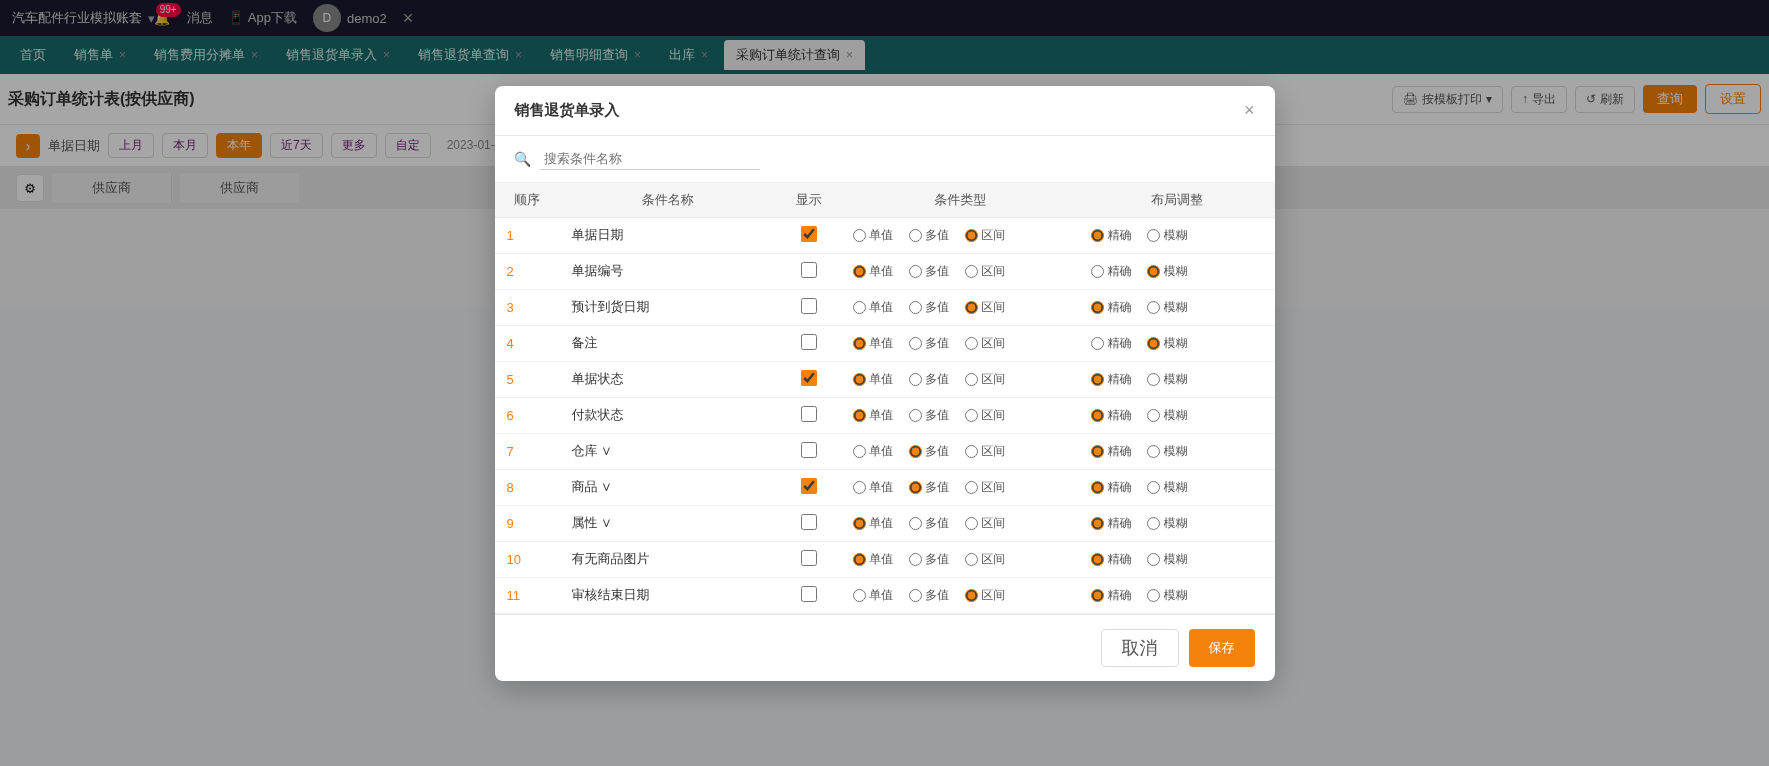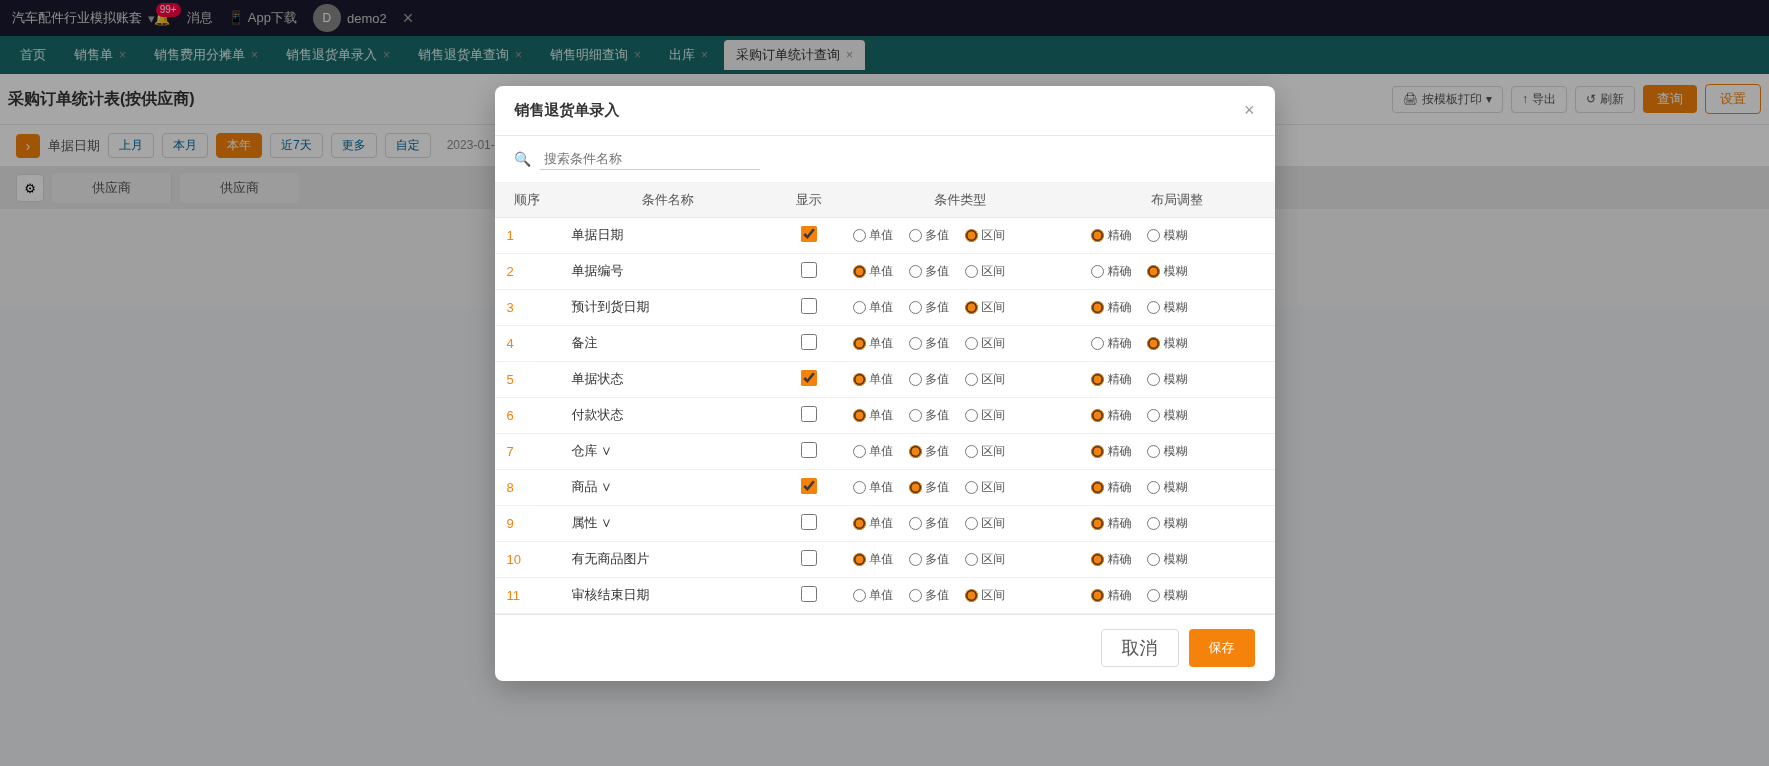--- a/index.html
+++ b/index.html
@@ -74,21 +74,21 @@
       background: #fff;
       padding: 8px 16px;
       display: flex;
       align-items: center;
       gap: 8px;
       border-bottom: 1px solid #e8e8e8;
       position: relative;
     }
     .filter-toggle { background: #f5820a; color: white; border: none; width: 24px; height: 24px; border-radius: 4px; cursor: pointer; font-size: 14px; }
     .filter-label { font-size: 13px; color: #555; }
-    .filter-btn { padding: 3px 10px; border: 1px solid #d9d9d9; background: white; border-radius: 4px; cursor: pointer; font-size: 12px; color: #0369a1; }
+    .filter-btn { padding: 3px 10px; border: 1px solid #d9d9d9; background: white; border-radius: 4px; cursor: pointer; font-size: 12px; color: #701a75; }
     .filter-btn.active { background: #f5820a; color: white; border-color: #f5820a; }
     .filter-date { font-size: 12px; color: #888; margin-left: 8px; }
 
     
     .table-area { background: #f5f5f5; padding: 0; }
     .table-header { background: #e8e8e8; display: flex; align-items: center; padding: 6px 16px; gap: 8px; }
     .gear-btn { width: 28px; height: 28px; background: white; border: 1px solid #ddd; border-radius: 4px; display: flex; align-items: center; justify-content: center; cursor: pointer; }
 
     
     .overlay {

